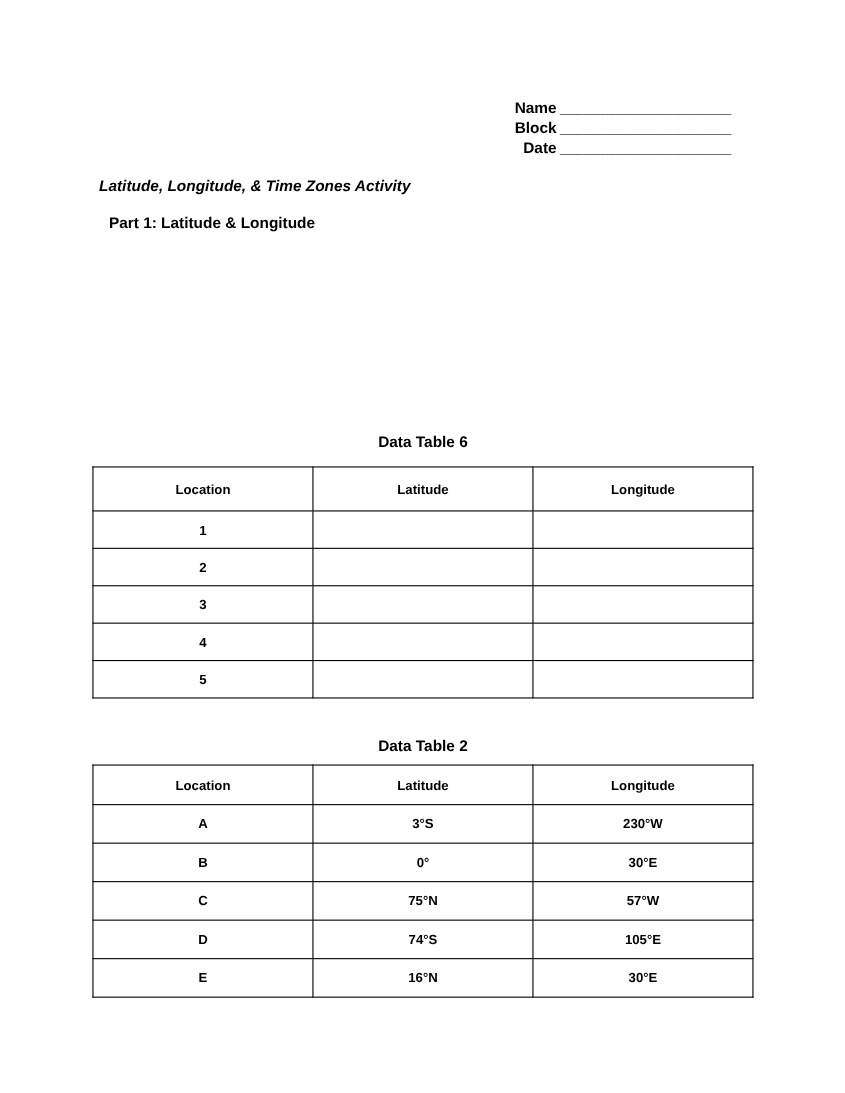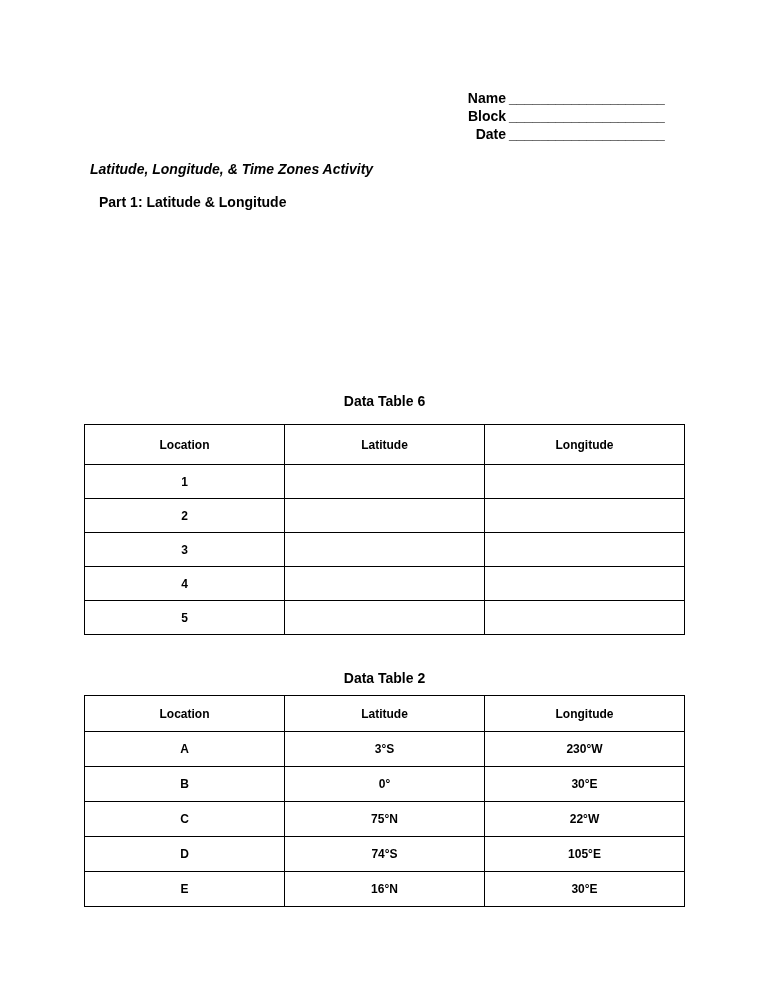--- a/index.html
+++ b/index.html
@@ -129,21 +129,21 @@
       <td>230°W</td>
     </tr>
     <tr>
       <td>B</td>
       <td>0°</td>
       <td>30°E</td>
     </tr>
     <tr>
       <td>C</td>
       <td>75°N</td>
-      <td>22°W</td>
+      <td>57°W</td>
     </tr>
     <tr>
       <td>D</td>
       <td>74°S</td>
       <td>105°E</td>
     </tr>
     <tr>
       <td>E</td>
       <td>16°N</td>
       <td>30°E</td>

